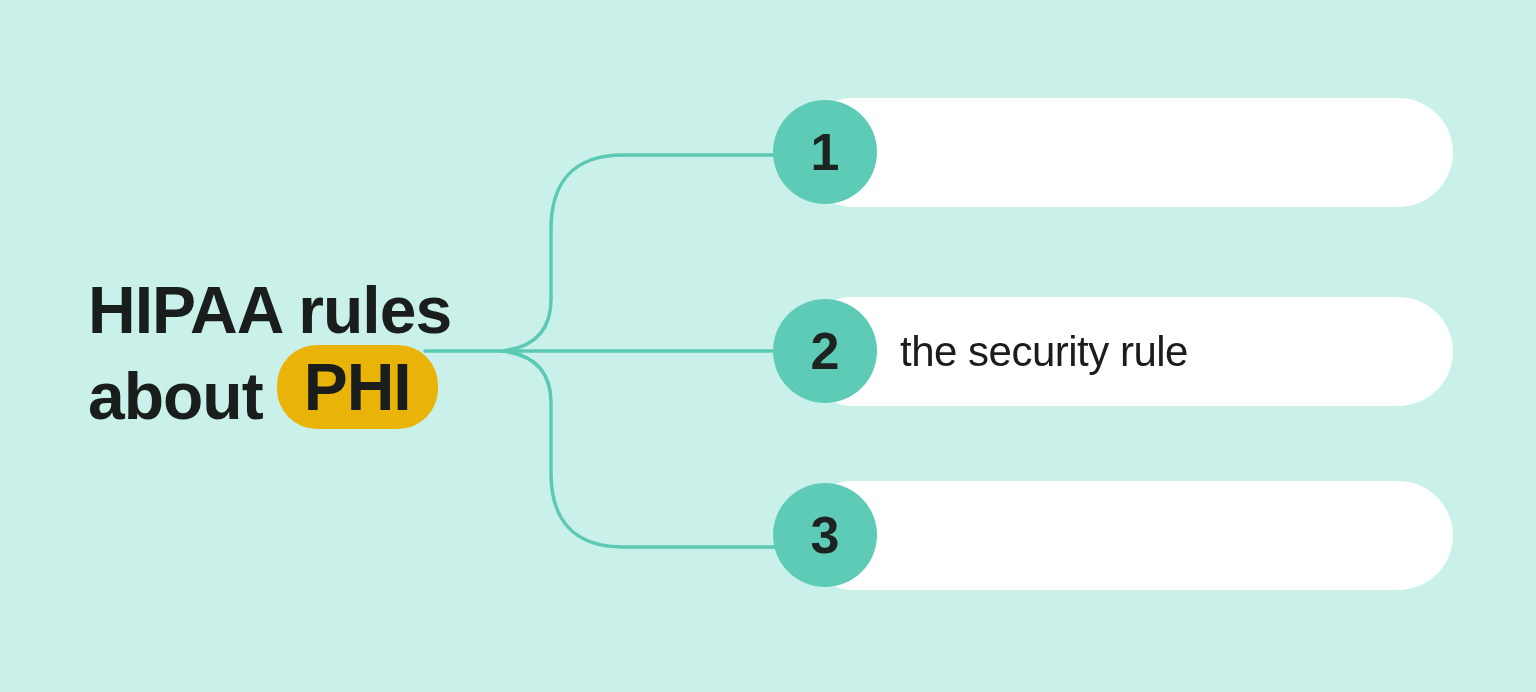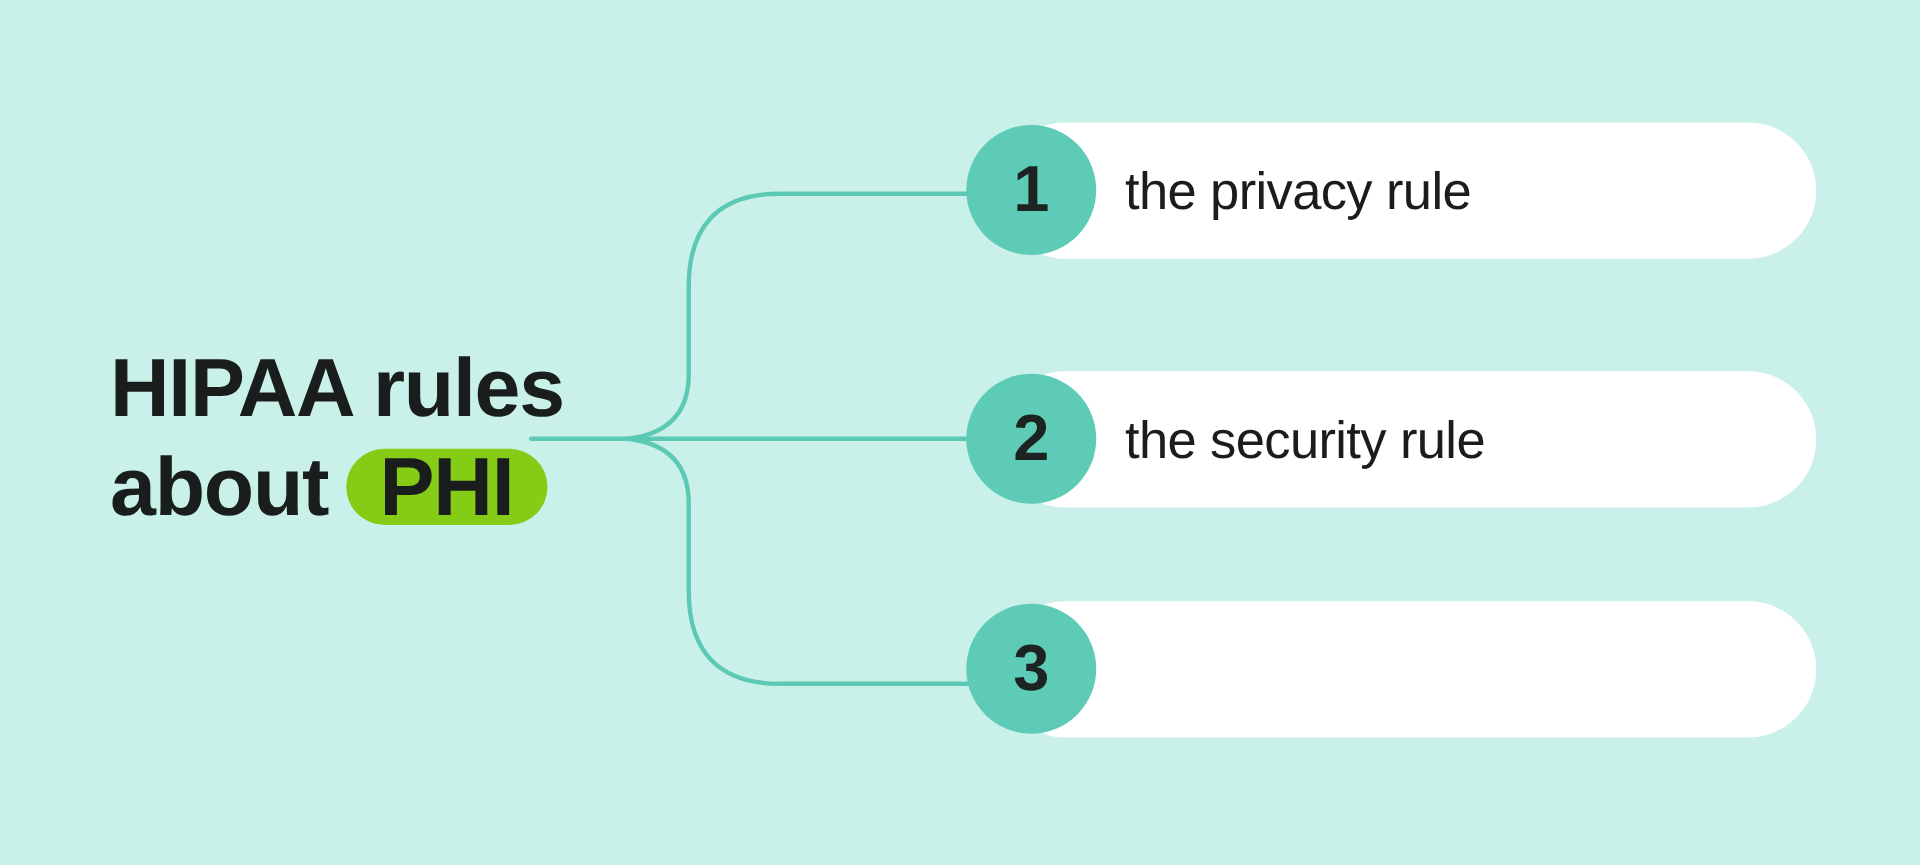--- a/index.html
+++ b/index.html
@@ -34,33 +34,33 @@
     left: 88px;
     top: 277px;
     font-weight: 700;
     font-size: 66px;
     letter-spacing: -1px;
     line-height: 66px;
     white-space: nowrap;
   }
   .headline-line2 {
     display: flex;
-    align-items: center;
+    align-items: flex-end;
     height: 80px;
     margin-top: 6px;
   }
   .phi-pill {
     display: inline-flex;
     align-items: center;
     justify-content: center;
-    height: 61px;
+    height: 84px;
     padding: 0 27px;
     margin-left: 14px;
     border-radius: 40px;
-    background: #84cc16;
+    background: #eab308;
   }
   .card {
     position: absolute;
     left: 798px;
     width: 655px;
     height: 109px;
     background: #ffffff;
     border-radius: 55px;
   }
   .card-1 { top: 98px; }
@@ -111,21 +111,20 @@
     <div class="headline-line2">
       <span>about</span>
       <span class="phi-pill">PHI</span>
     </div>
   </div>
 
   <div class="card card-1">
     <div class="num-circle">
       <span>1</span>
     </div>
-    <div class="card-label">the privacy rule</div>
   </div>
 
   <div class="card card-2">
     <div class="num-circle">
       <span>2</span>
     </div>
     <div class="card-label">the security rule</div>
   </div>
 
   <div class="card card-3">

